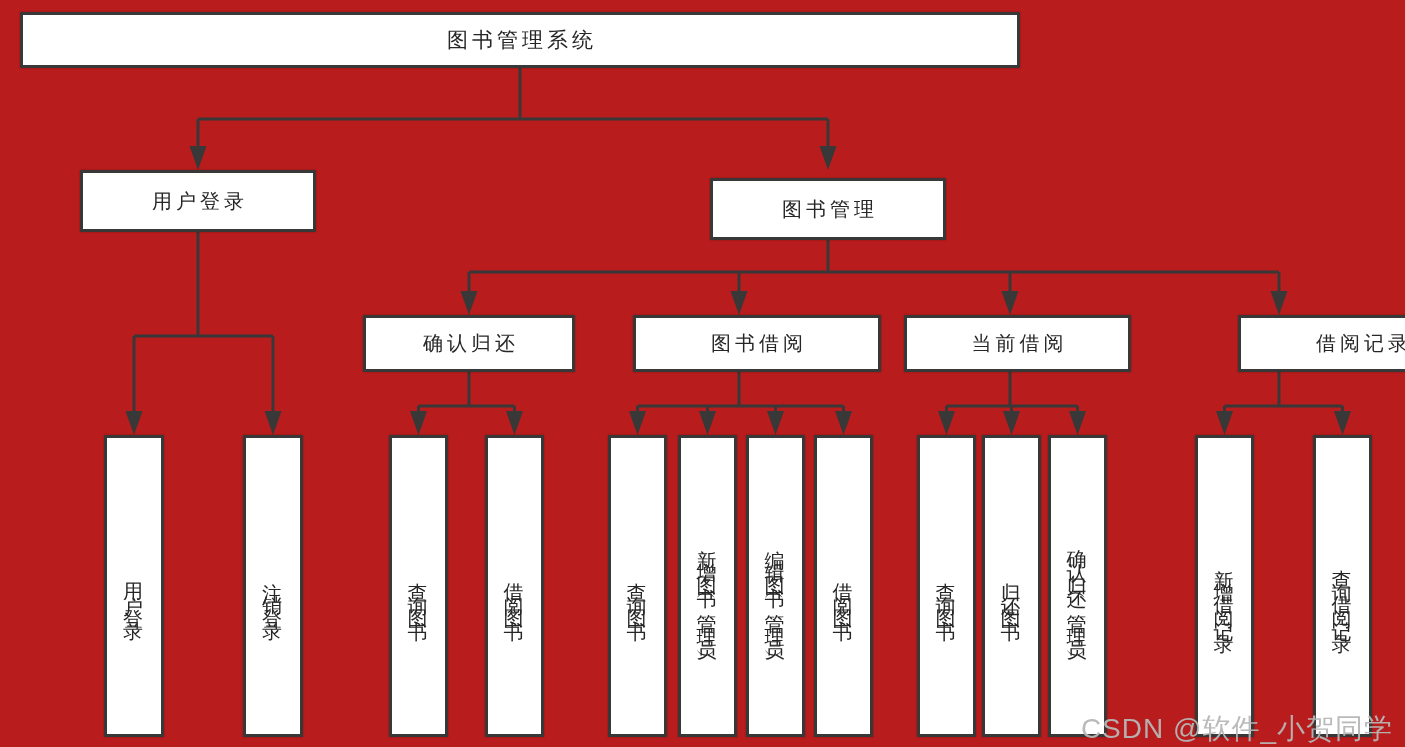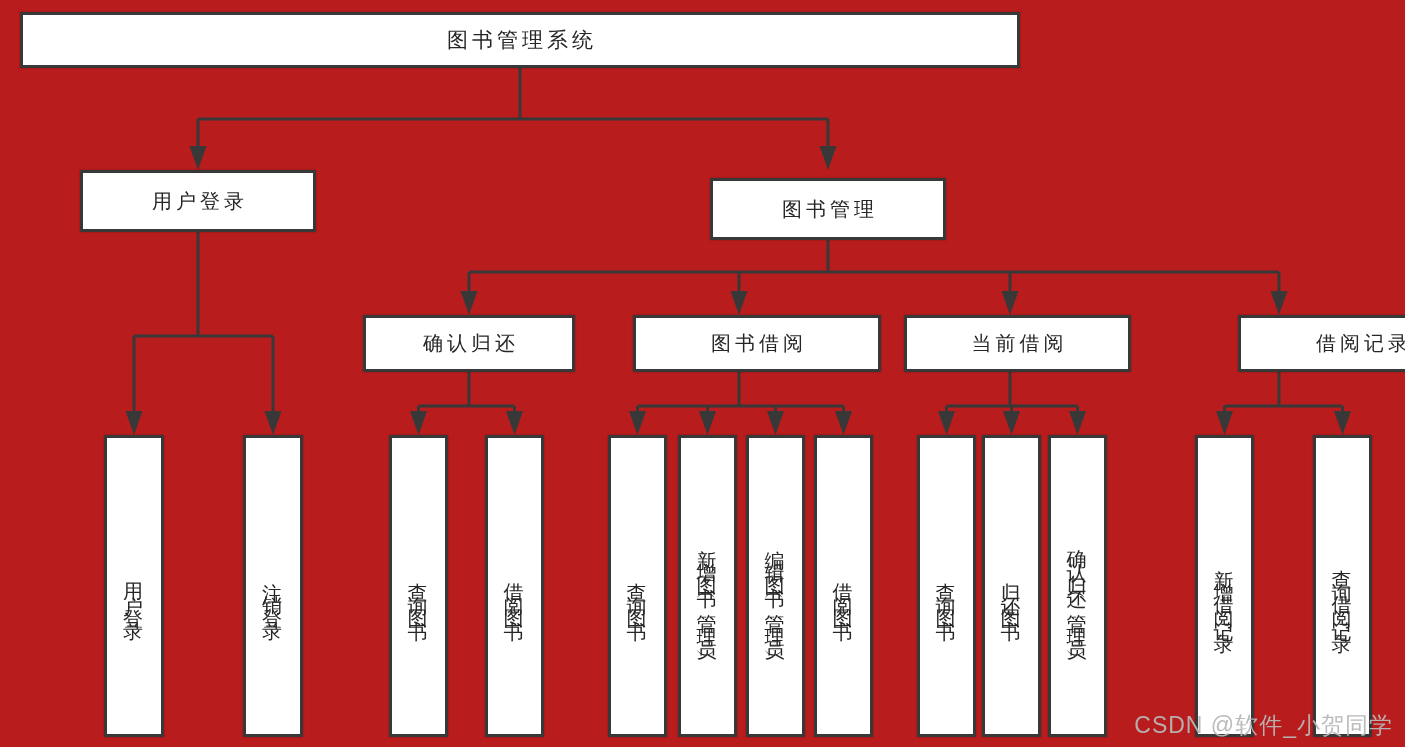--- a/index.html
+++ b/index.html
@@ -27,21 +27,21 @@
     writing-mode:vertical-rl;
     text-orientation:mixed;
     font-size:20px;
     letter-spacing:13px;
     padding-top:13px; 
   }
   .watermark{
     position:absolute;
     right:12px;top:710px;
     z-index:5;
-    font-size:23px;
+    font-size:28px;
     letter-spacing:1px;
     color:rgba(182,182,182,0.95);
     white-space:nowrap;
   }
 </style>
 </head>
 <body>
 
 <div class="canvas">
 

